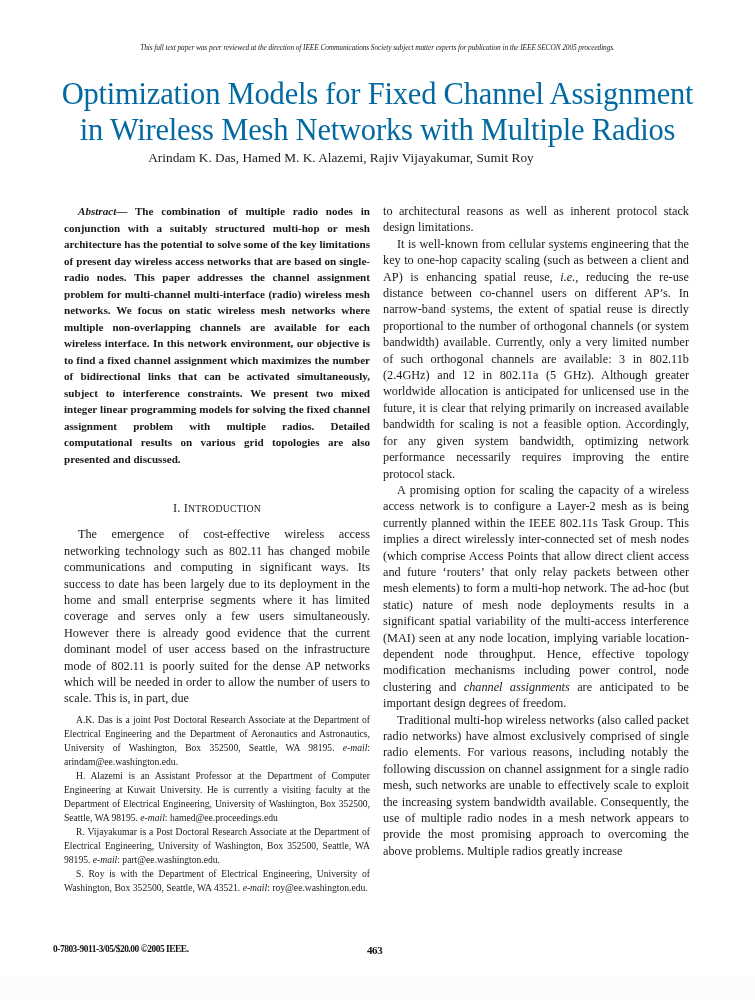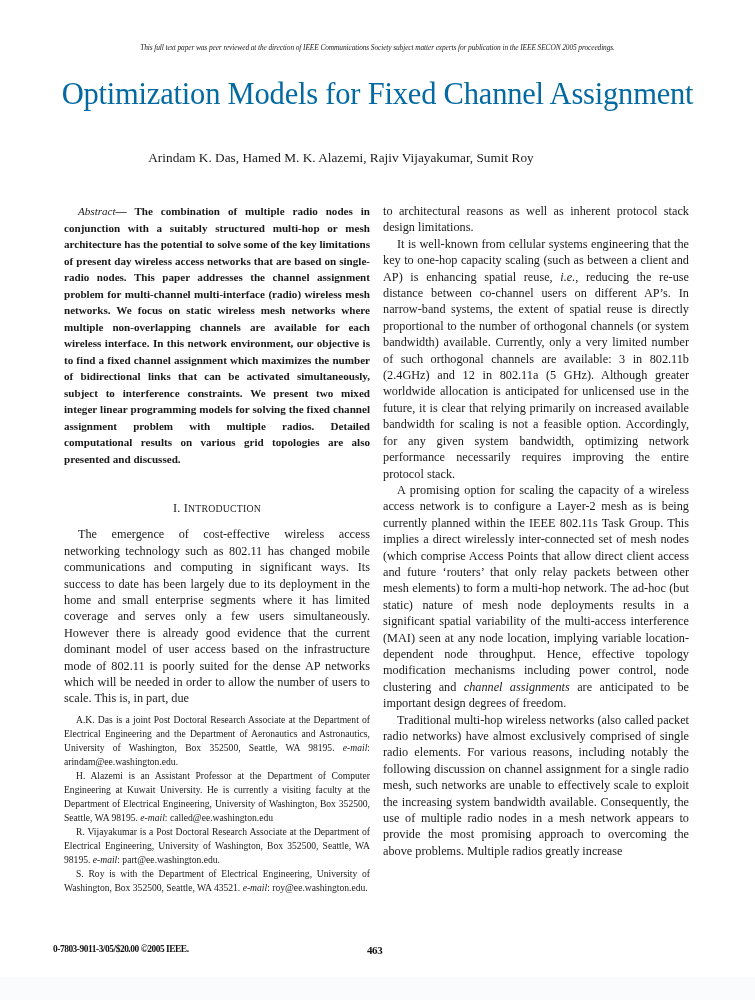--- a/index.html
+++ b/index.html
@@ -5,55 +5,56 @@
   html, body { margin: 0; padding: 0; }
   body { width: 755px; height: 1000px; background: #fafbfd; font-family: "Liberation Serif", "DejaVu Serif", serif; color: #1a1a1a; position: relative; overflow: hidden; }
   .page { position: absolute; left: 0; top: 0; width: 755px; height: 977px; background: #ffffff; padding-left: 32px; }
   .header-note { position: absolute; top: 43px; left: 0; width: 755px; text-align: center; font-style: italic; font-size: 7.4px; letter-spacing: -0.1px; color: #222; }
   .title { position: absolute; top: 76px; left: 30px; width: 695px; text-align: center; font-size: 30.5px; line-height: 36px; color: #0369a1; letter-spacing: -0.2px; }
   .authors { position: absolute; top: 150px; left: 0; width: 682px; text-align: center; font-size: 13.3px; color: #1a1a1a; }
   .col { position: absolute; width: 306px; font-size: 12.25px; line-height: 16.4px; text-align: justify; hyphens: manual; }
   .col-left { left: 64px; top: 203px; }
   .col-right { left: 383px; top: 203px; width: 306px; }
   .abstract { font-weight: bold; font-size: 11.1px; line-height: 16.5px; text-indent: 14px; margin: 0; }
-  .abstract .abs-label { font-style: italic; font-weight: normal; margin-top: 48px; }
+  .abstract .abs-label { font-style: italic; font-weight: bold; margin-top: 48px; }
   .section-head { text-align: center; margin: 33px 0 9px 0; font-size: 12.3px; letter-spacing: 0.2px; }
   .section-head .sc { font-size: 9.8px; }
   p.body { margin: 0; text-indent: 14px; }
   p.body.noindent { text-indent: 0; }
   .footnotes { position: absolute; left: 64px; top: 713px; width: 306px; font-size: 9.6px; line-height: 14px; text-align: justify; }
   .footnotes p { margin: 0; text-indent: 12px; }
   .em { font-style: italic; }
   .footer-left { position: absolute; top: 944px; left: 53px; font-size: 9.4px; font-weight: bold; letter-spacing: -0.45px; color: #111; }
   .footer-page { position: absolute; top: 944px; left: 367px; font-size: 11px; font-weight: bold; letter-spacing: -0.4px; color: #111; }
 </style>
 </head>
 <body>
 
 <div class="page">
 
   <div class="header-note">This full text paper was peer reviewed at the direction of IEEE Communications Society subject matter experts for publication in the IEEE SECON 2005 proceedings.</div>
 
   <div class="title">
     <div>Optimization Models for Fixed Channel Assignment</div>
+    <div>in Wireless Mesh Networks with Multiple Radios</div>
   </div>
 
   <div class="authors">Arindam K. Das, Hamed M. K. Alazemi, Rajiv Vijayakumar, Sumit Roy</div>
 
   <div class="col col-left">
     <p class="abstract"><span class="abs-label">Abstract</span><span>— </span><span>The combination of multiple radio nodes in conjunction with a suitably structured multi-hop or mesh architecture has the potential to solve some of the key limitations of present day wireless access networks that are based on single-radio nodes. This paper addresses the channel assignment problem for multi-channel multi-interface (radio) wireless mesh networks. We focus on static wireless mesh networks where multiple non-overlapping channels are available for each wireless interface. In this network environment, our objective is to find a fixed channel assignment which maximizes the number of bidirectional links that can be activated simultaneously, subject to interference constraints. We present two mixed integer linear programming models for solving the fixed channel assignment problem with multiple radios. Detailed computational results on various grid topologies are also presented and discussed.</span></p>
 
     <div class="section-head"><span>I. </span><span>I</span><span class="sc">NTRODUCTION</span></div>
 
     <p class="body">The emergence of cost-effective wireless access networking technology such as 802.11 has changed mobile communications and computing in significant ways. Its success to date has been largely due to its deployment in the home and small enterprise segments where it has limited coverage and serves only a few users simultaneously. However there is already good evidence that the current dominant model of user access based on the infrastructure mode of 802.11 is poorly suited for the dense AP networks which will be needed in order to allow the number of users to scale. This is, in part, due</p>
   </div>
 
   <div class="footnotes">
     <p><span>A.K. Das is a joint Post Doctoral Research Associate at the Department of Electrical Engineering and the Department of Aeronautics and Astronautics, University of Washington, Box 352500, Seattle, WA 98195. </span><span class="em">e-mail</span><span>: arindam@ee.washington.edu.</span></p>
-    <p><span>H. Alazemi is an Assistant Professor at the Department of Computer Engineering at Kuwait University. He is currently a visiting faculty at the Department of Electrical Engineering, University of Washington, Box 352500, Seattle, WA 98195. </span><span class="em">e-mail</span><span>: called@ee.washington.edu</span></p>
+    <p><span>H. Alazemi is an Assistant Professor at the Department of Computer Engineering at Kuwait University. He is currently a visiting faculty at the Department of Electrical Engineering, University of Washington, Box 352500, Seattle, WA 98195. </span><span class="em">e-mail</span><span>: hamed@ee.proceedings.edu</span></p>
     <p><span>R. Vijayakumar is a Post Doctoral Research Associate at the Department of Electrical Engineering, University of Washington, Box 352500, Seattle, WA 98195. </span><span class="em">e-mail</span><span>: part@ee.washington.edu.</span></p>
     <p><span>S. Roy is with the Department of Electrical Engineering, University of Washington, Box 352500, Seattle, WA 43521. </span><span class="em">e-mail</span><span>: roy@ee.washington.edu.</span></p>
   </div>
 
   <div class="col col-right">
     <p class="body noindent">to architectural reasons as well as inherent protocol stack design limitations.</p>
     <p class="body"><span>It is well-known from cellular systems engineering that the key to one-hop capacity scaling (such as between a client and AP) is enhancing spatial reuse, </span><span class="em">i.e.</span><span>, reducing the re-use distance between co-channel users on different AP’s. In narrow-band systems, the extent of spatial reuse is directly proportional to the number of orthogonal channels (or system bandwidth) available. Currently, only a very limited number of such orthogonal channels are available: 3 in 802.11b (2.4GHz) and 12 in 802.11a (5 GHz). Although greater worldwide allocation is anticipated for unlicensed use in the future, it is clear that relying primarily on increased available bandwidth for scaling is not a feasible option. Accordingly, for any given system bandwidth, optimizing network performance necessarily requires improving the entire protocol stack.</span></p>
     <p class="body"><span>A promising option for scaling the capacity of a wireless access network is to configure a Layer-2 mesh as is being currently planned within the IEEE 802.11s Task Group. This implies a direct wirelessly inter-connected set of mesh nodes (which comprise Access Points that allow direct client access and future ‘routers’ that only relay packets between other mesh elements) to form a multi-hop network. The ad-hoc (but static) nature of mesh node deployments results in a significant spatial variability of the multi-access interference (MAI) seen at any node location, implying variable location-dependent node throughput. Hence, effective topology modification mechanisms including power control, node clustering and </span><span class="em">channel assignments</span><span> are anticipated to be important design degrees of freedom.</span></p>
     <p class="body">Traditional multi-hop wireless networks (also called packet radio networks) have almost exclusively comprised of single radio elements. For various reasons, including notably the following discussion on channel assignment for a single radio mesh, such networks are unable to effectively scale to exploit the increasing system bandwidth available. Consequently, the use of multiple radio nodes in a mesh network appears to provide the most promising approach to overcoming the above problems. Multiple radios greatly increase</p>
   </div>

